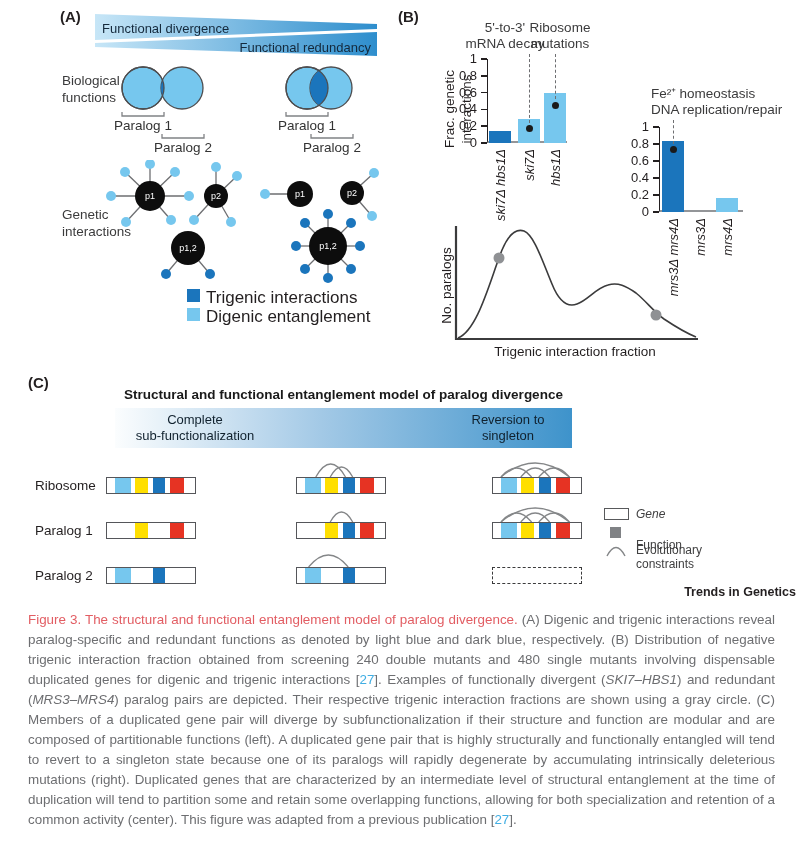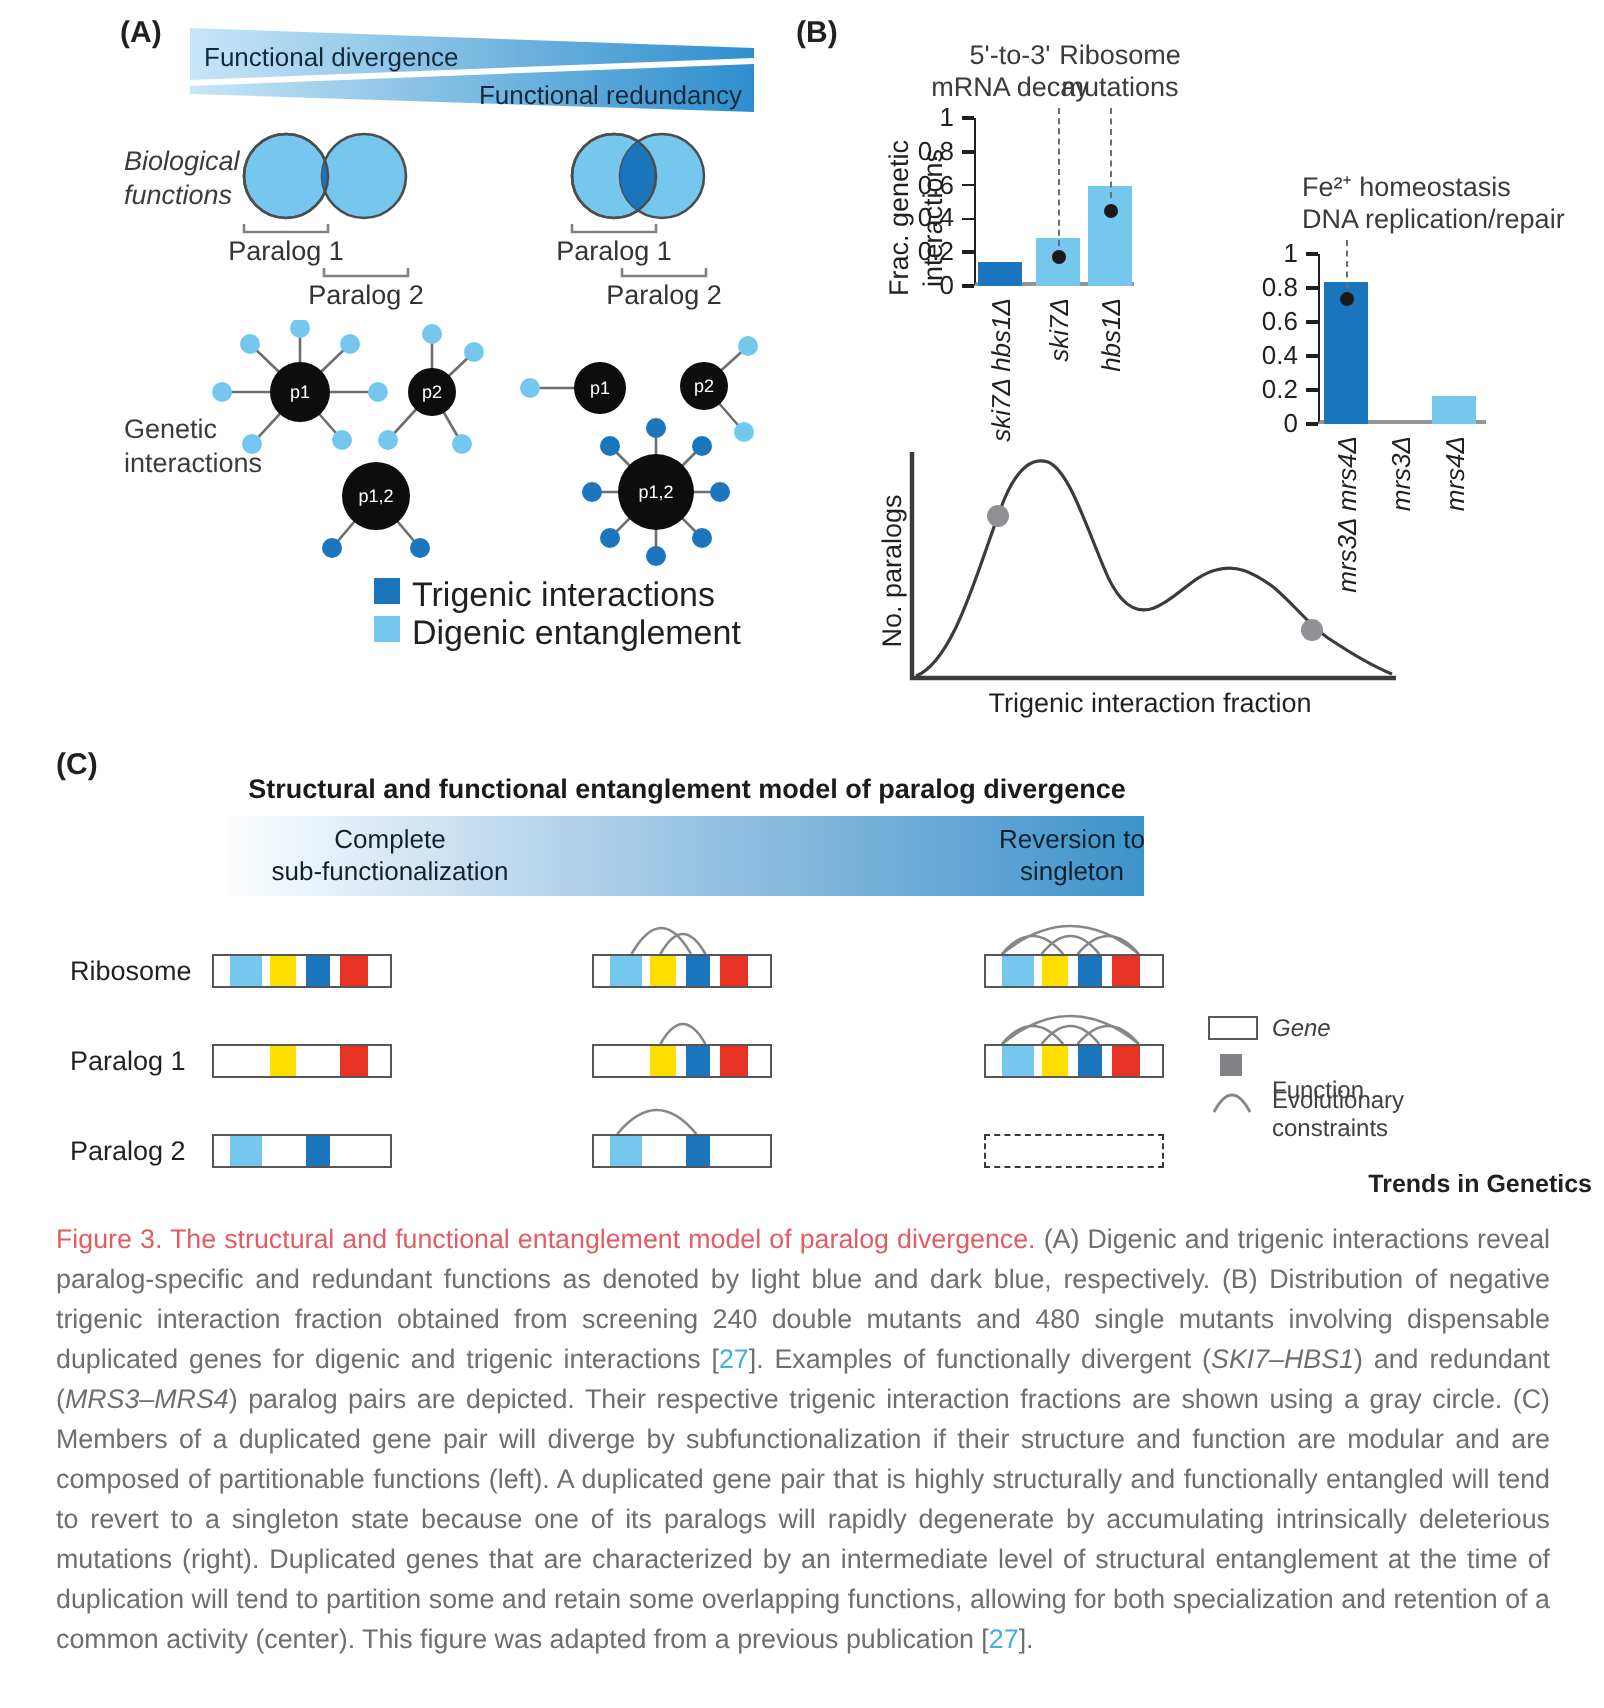--- a/index.html
+++ b/index.html
@@ -46,21 +46,21 @@
       <stop offset="0" stop-color="#c7e6f7"></stop>
         <stop offset="1" stop-color="#2e8ecd"></stop>
     </linearGradient>
   </defs>
   <polygon points="0,0 282,10 282,15 0,26" fill="url(#wg)"></polygon>
   <polygon points="0,29 282,18 282,42 0,33" fill="url(#wg)"></polygon>
   <text x="7" y="19" font-size="13" fill="#14293c">Functional divergence</text>
   <text x="276" y="38" font-size="13" fill="#14293c" text-anchor="end">Functional redundancy</text>
 </svg>
 
-<div class="abs rowlab" style="left:62px; top:72px;font-style:italic;">Biological
+<div class="abs rowlab" style="left:62px; top:72px;">Biological
 functions</div>
 <div class="abs rowlab" style="left:62px; top:206px;">Genetic
 interactions</div>
 
 <svg class="abs" style="left:100px; top:62px;" width="170" height="98" viewBox="0 0 170 98">
   <defs>
       <clipPath id="vclipL">
         <circle cx="43" cy="26" r="21"></circle>
       </clipPath>
     </defs>
@@ -239,21 +239,21 @@
   <circle cx="216" cy="95" r="5.5" fill="#8f9194"></circle>
 </svg>
 <div class="abs xlab" style="left:460px; top:344px; width:230px;">Trigenic interaction fraction</div>
 
 <div class="abs panel-label" style="left:28px; top:374px;">(C)</div>
 <div class="abs c-title" style="left:115px; top:387px; width:457px;">Structural and functional entanglement model of paralog divergence</div>
 
 <div class="abs c-bar" style="left:115px; top:408px; width:457px; height:40px;">
   <div class="c-bar-label" style="left:5px;  width:150px;">Complete
 sub-functionalization</div>
-  <div class="c-bar-label" style="left:376px; width:90px;">Reversion to
+  <div class="c-bar-label" style="left:348px; width:90px;">Reversion to
 singleton</div>
 </div>
 
 <div id="genegrid">
     <div class="c-rowlab" style="position: absolute; left: 35px; top: 478px;">Ribosome</div>
     <div class="genebox" style="position: absolute; left: 106px; top: 477px; width: 90px; height: 17px;">
       <i class="geneseg" style="left: 8.1px; width: 16.2px; background: rgb(118, 199, 238);"></i>
       <i class="geneseg" style="left: 28.35px; width: 13.05px; background: rgb(255, 223, 0);"></i>
       <i class="geneseg" style="left: 46.35px; width: 11.7px; background: rgb(27, 117, 188);"></i>
       <i class="geneseg" style="left: 63.45px; width: 13.95px; background: rgb(230, 51, 35);"></i>

